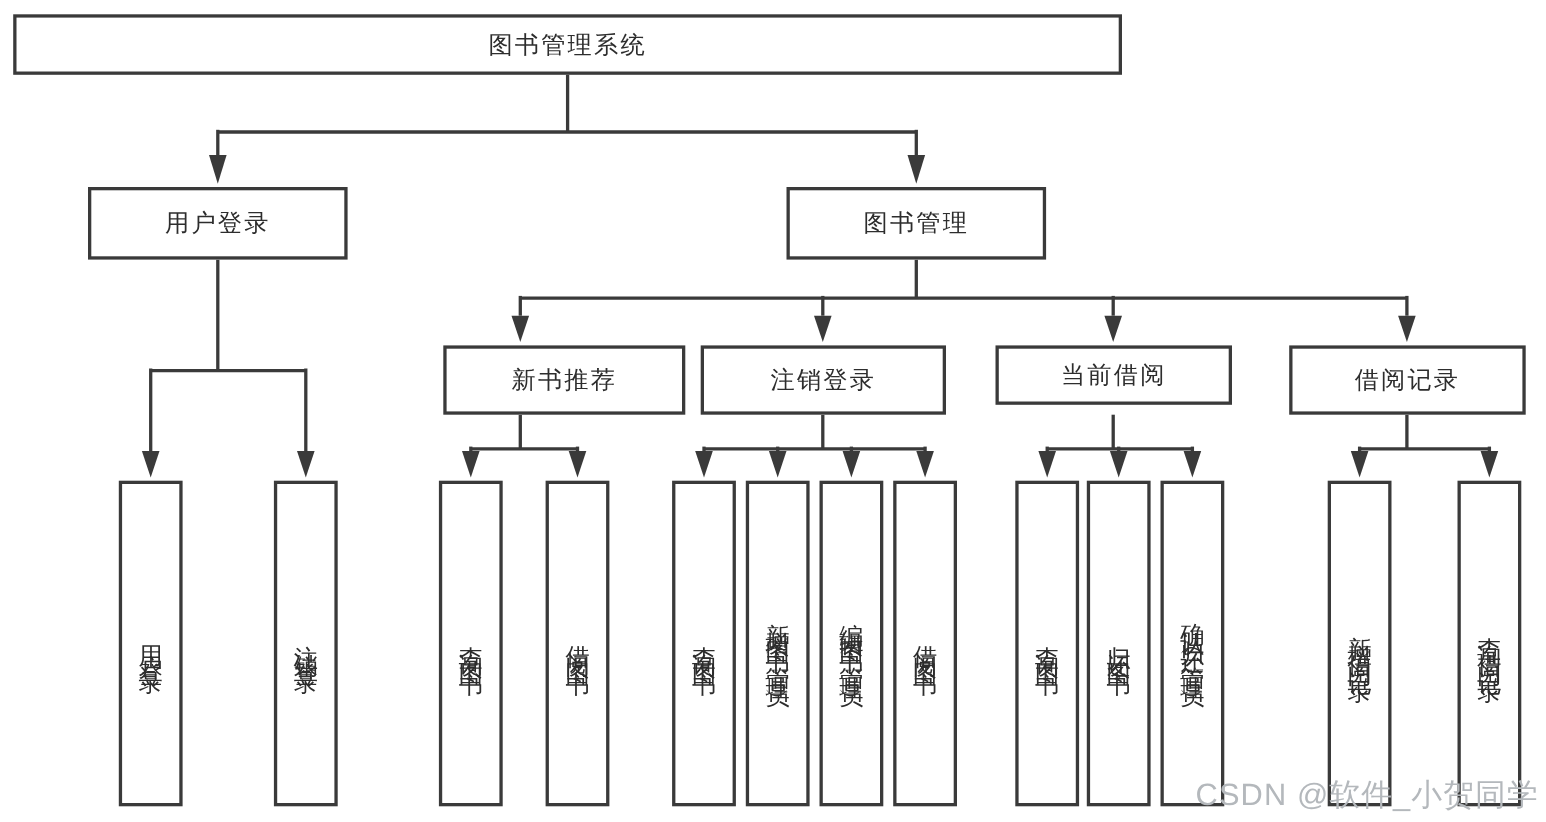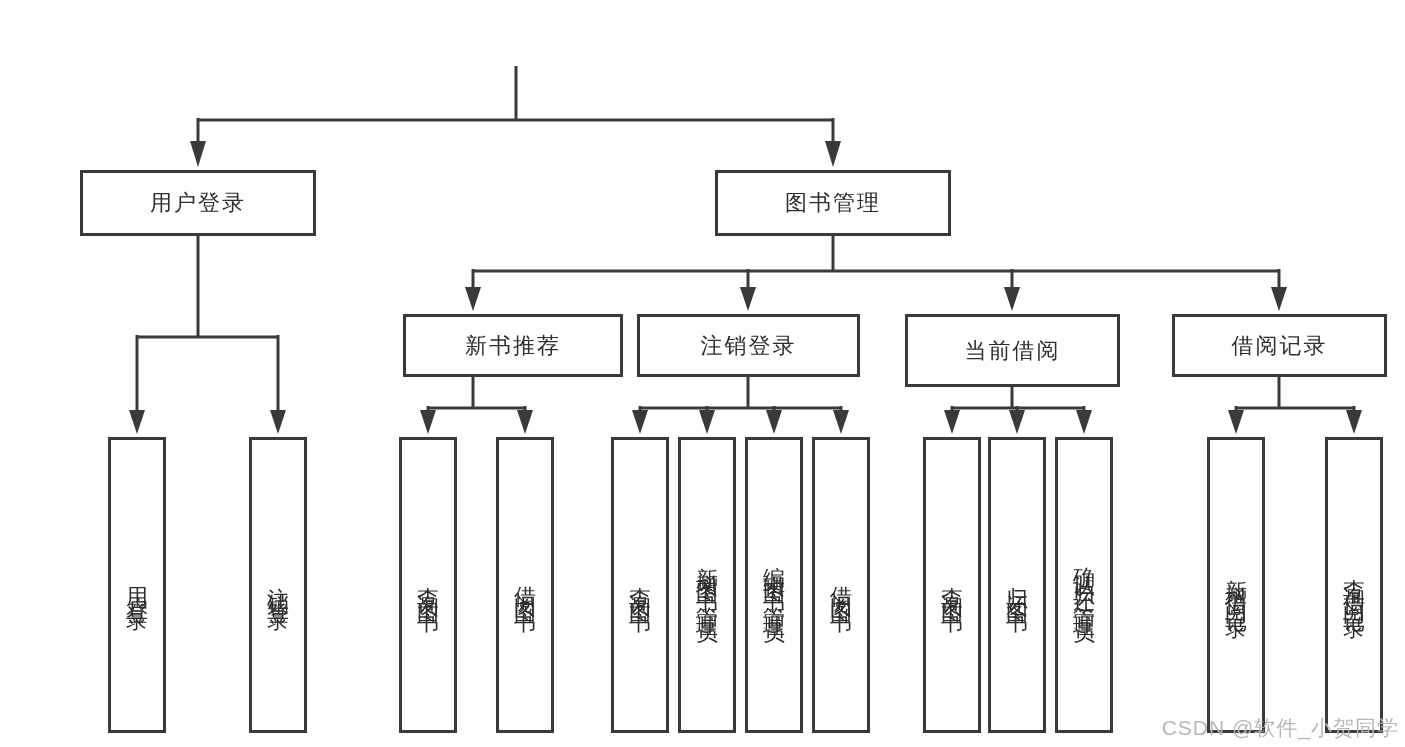--- a/index.html
+++ b/index.html
@@ -34,21 +34,21 @@
     writing-mode:vertical-rl;
     text-orientation:mixed;
     letter-spacing:8px;
     font-size:22px;
     line-height:1;
     white-space:nowrap;
   }
   .watermark{
     position:absolute;
     right:6px;bottom:5px;
-    font-size:21px;
+    font-size:28px;
     letter-spacing:1px;
     color:var(--watermark);
     pointer-events:none;
   }
 </style>
 </head>
 <body>
 
 <div class="canvas">
 
@@ -107,27 +107,28 @@
       <path class="ah" d="M1084,434 L1076,410 L1092,410 Z"></path>
 
     <path class="ln" d="M1279,377 V408"></path>
     <path class="ln" d="M1236,408 H1354"></path>
     <path class="ln" d="M1236,406 V410"></path>
       <path class="ah" d="M1236,434 L1228,410 L1244,410 Z"></path>
     <path class="ln" d="M1354,406 V410"></path>
       <path class="ah" d="M1354,434 L1346,410 L1362,410 Z"></path>
   </svg>
 
+  <div class="node" style="left:12px;top:13px;width:1008px;height:55px;">图书管理系统</div>
 
   <div class="node" style="left:80px;top:170px;width:236px;height:66px;">用户登录</div>
   <div class="node" style="left:715px;top:170px;width:236px;height:66px;">图书管理</div>
 
   <div class="node" style="left:363px;top:314px;width:220px;height:63px;margin-left:40px;">新书推荐</div>
   <div class="node" style="left:637px;top:314px;width:223px;height:63px;">注销登录</div>
-  <div class="node" style="left:905px;top:314px;width:215px;height:73px;">当前借阅</div>
+  <div class="node" style="left:905px;top:314px;width:215px;height:54px;">当前借阅</div>
   <div class="node" style="left:1172px;top:314px;width:215px;height:63px;">借阅记录</div>
 
   <div class="node leaf" style="left:108px;top:437px;width:58px;height:296px;">
       <span>用户登录</span>
     </div>
   <div class="node leaf" style="left:249px;top:437px;width:58px;height:296px;">
       <span>注销登录</span>
     </div>
 
   <div class="node leaf" style="left:399px;top:437px;width:58px;height:296px;">

